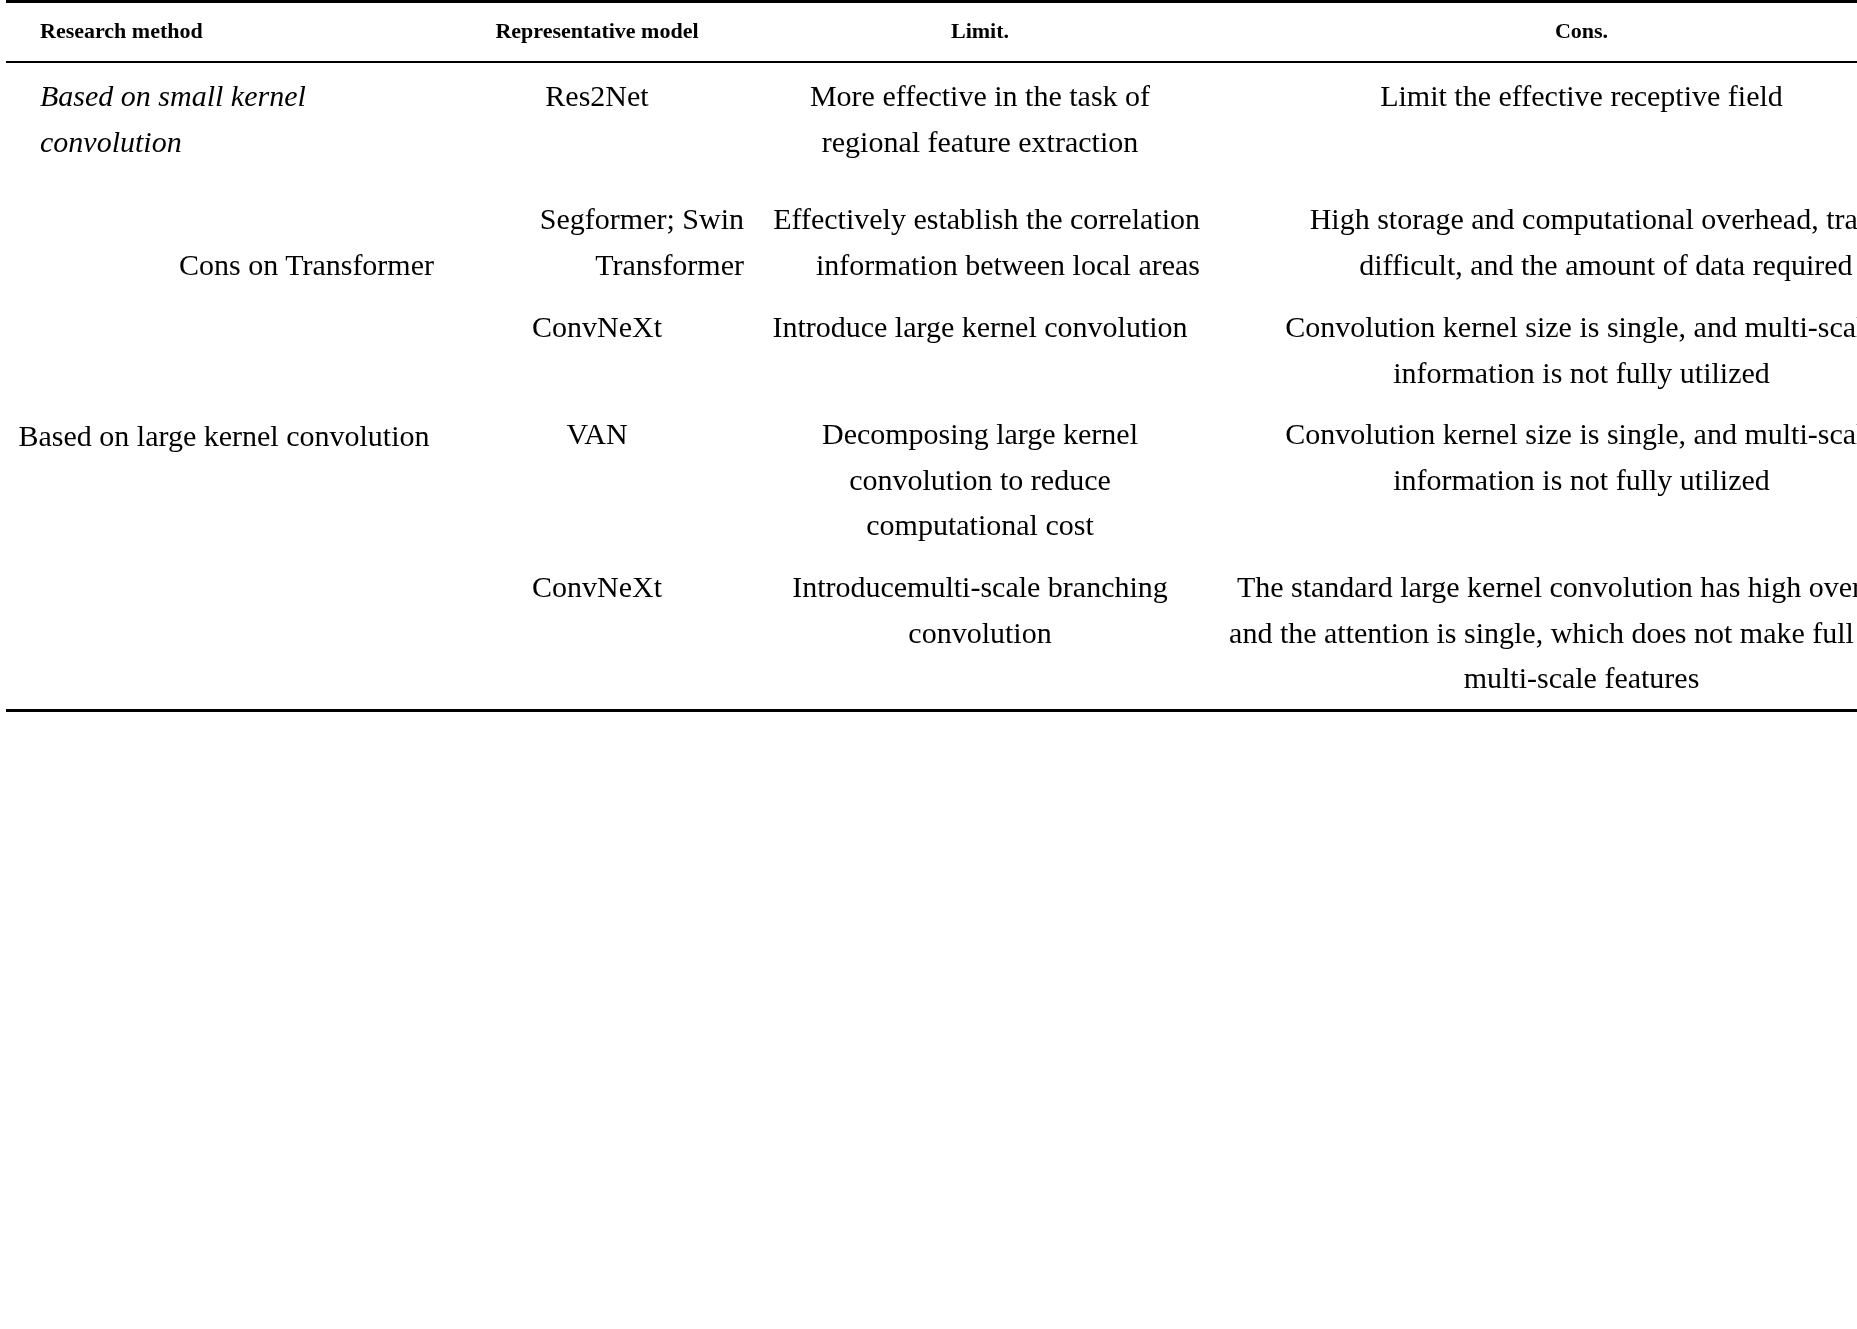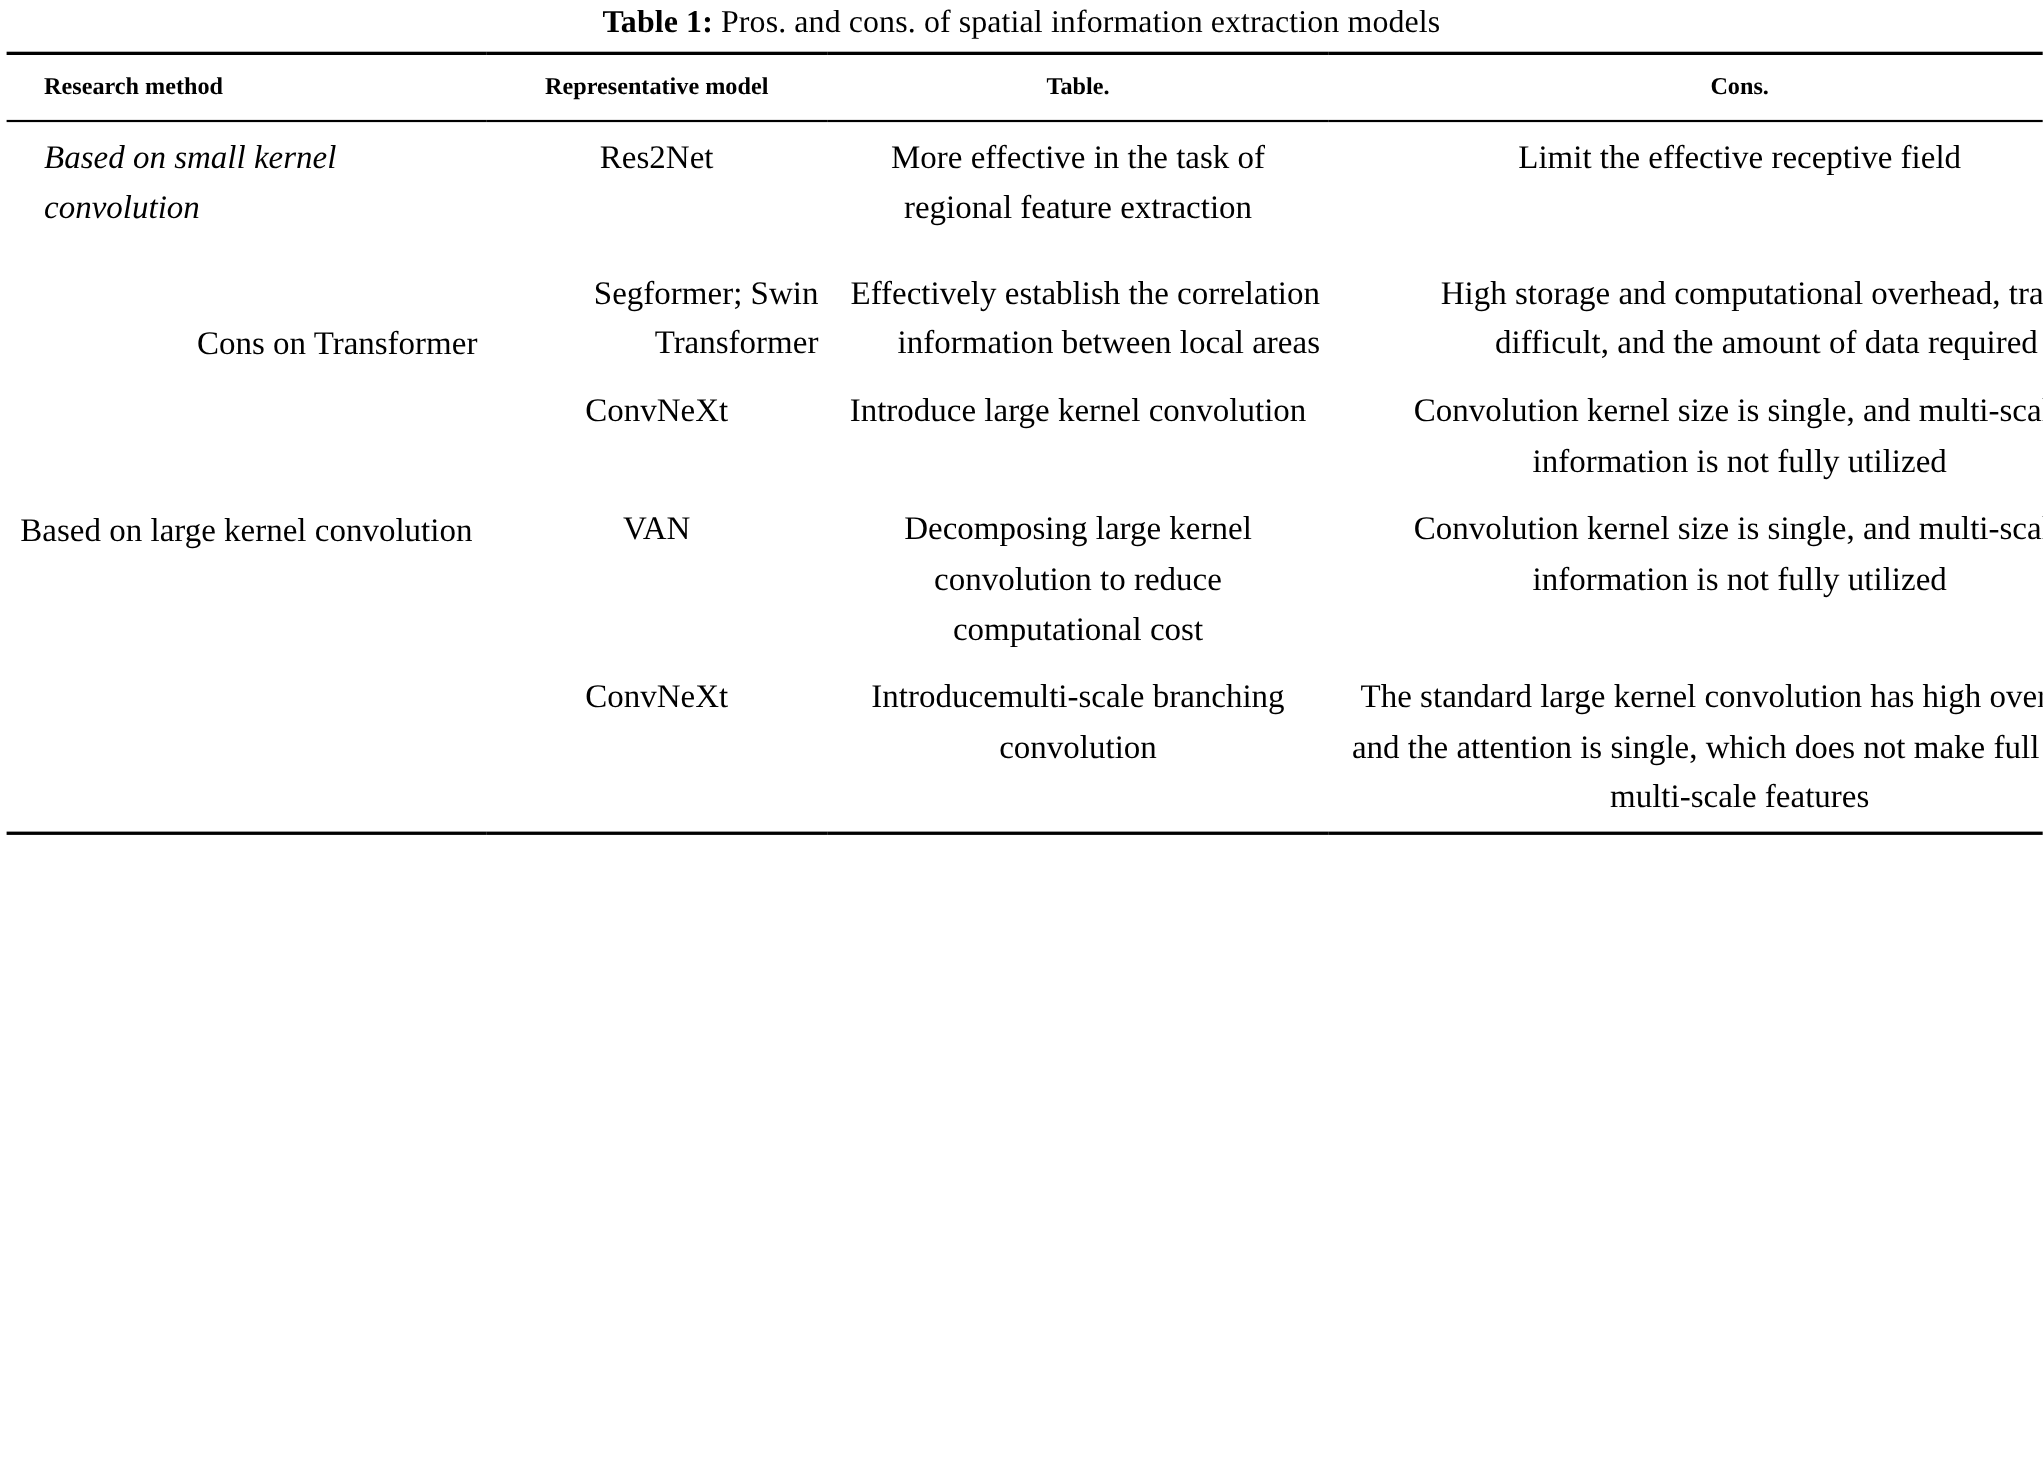--- a/index.html
+++ b/index.html
@@ -75,31 +75,27 @@
   td.c-cons   { width: 727px; }
   tbody tr.row-r2net td { padding-top: 10px; }
   tbody tr td.pad-top { padding-top: 12px; text-align: right; }
   .spacer-row td { height: 6px; padding: 0; }
 </style>
 </head>
 <body>
 
 <div class="page">
 
-  <div class="table-caption">
-    <span class="caption-label">Table 1:</span>
-    <span class="caption-text">Pros. and cons. of spatial information extraction models</span>
-  </div>
 
   <table class="tbl">
     <thead>
       <tr class="rule-top">
         <th class="col-method">Research method</th>
         <th class="col-model">Representative model</th>
-        <th class="col-pros">Table.</th>
+        <th class="col-pros">Limit.</th>
         <th class="col-cons">Cons.</th>
       </tr>
     </thead>
     <tbody>
       <tr class="rule-mid row-r2net">
         <td class="c-method" style="text-align:left; padding-left:34px;font-style:italic;">Based on small kernel convolution</td>
         <td class="c-model">Res2Net</td>
         <td class="c-pros">More effective in the task of regional feature extraction</td>
         <td class="c-cons">Limit the effective receptive field</td>
       </tr>

